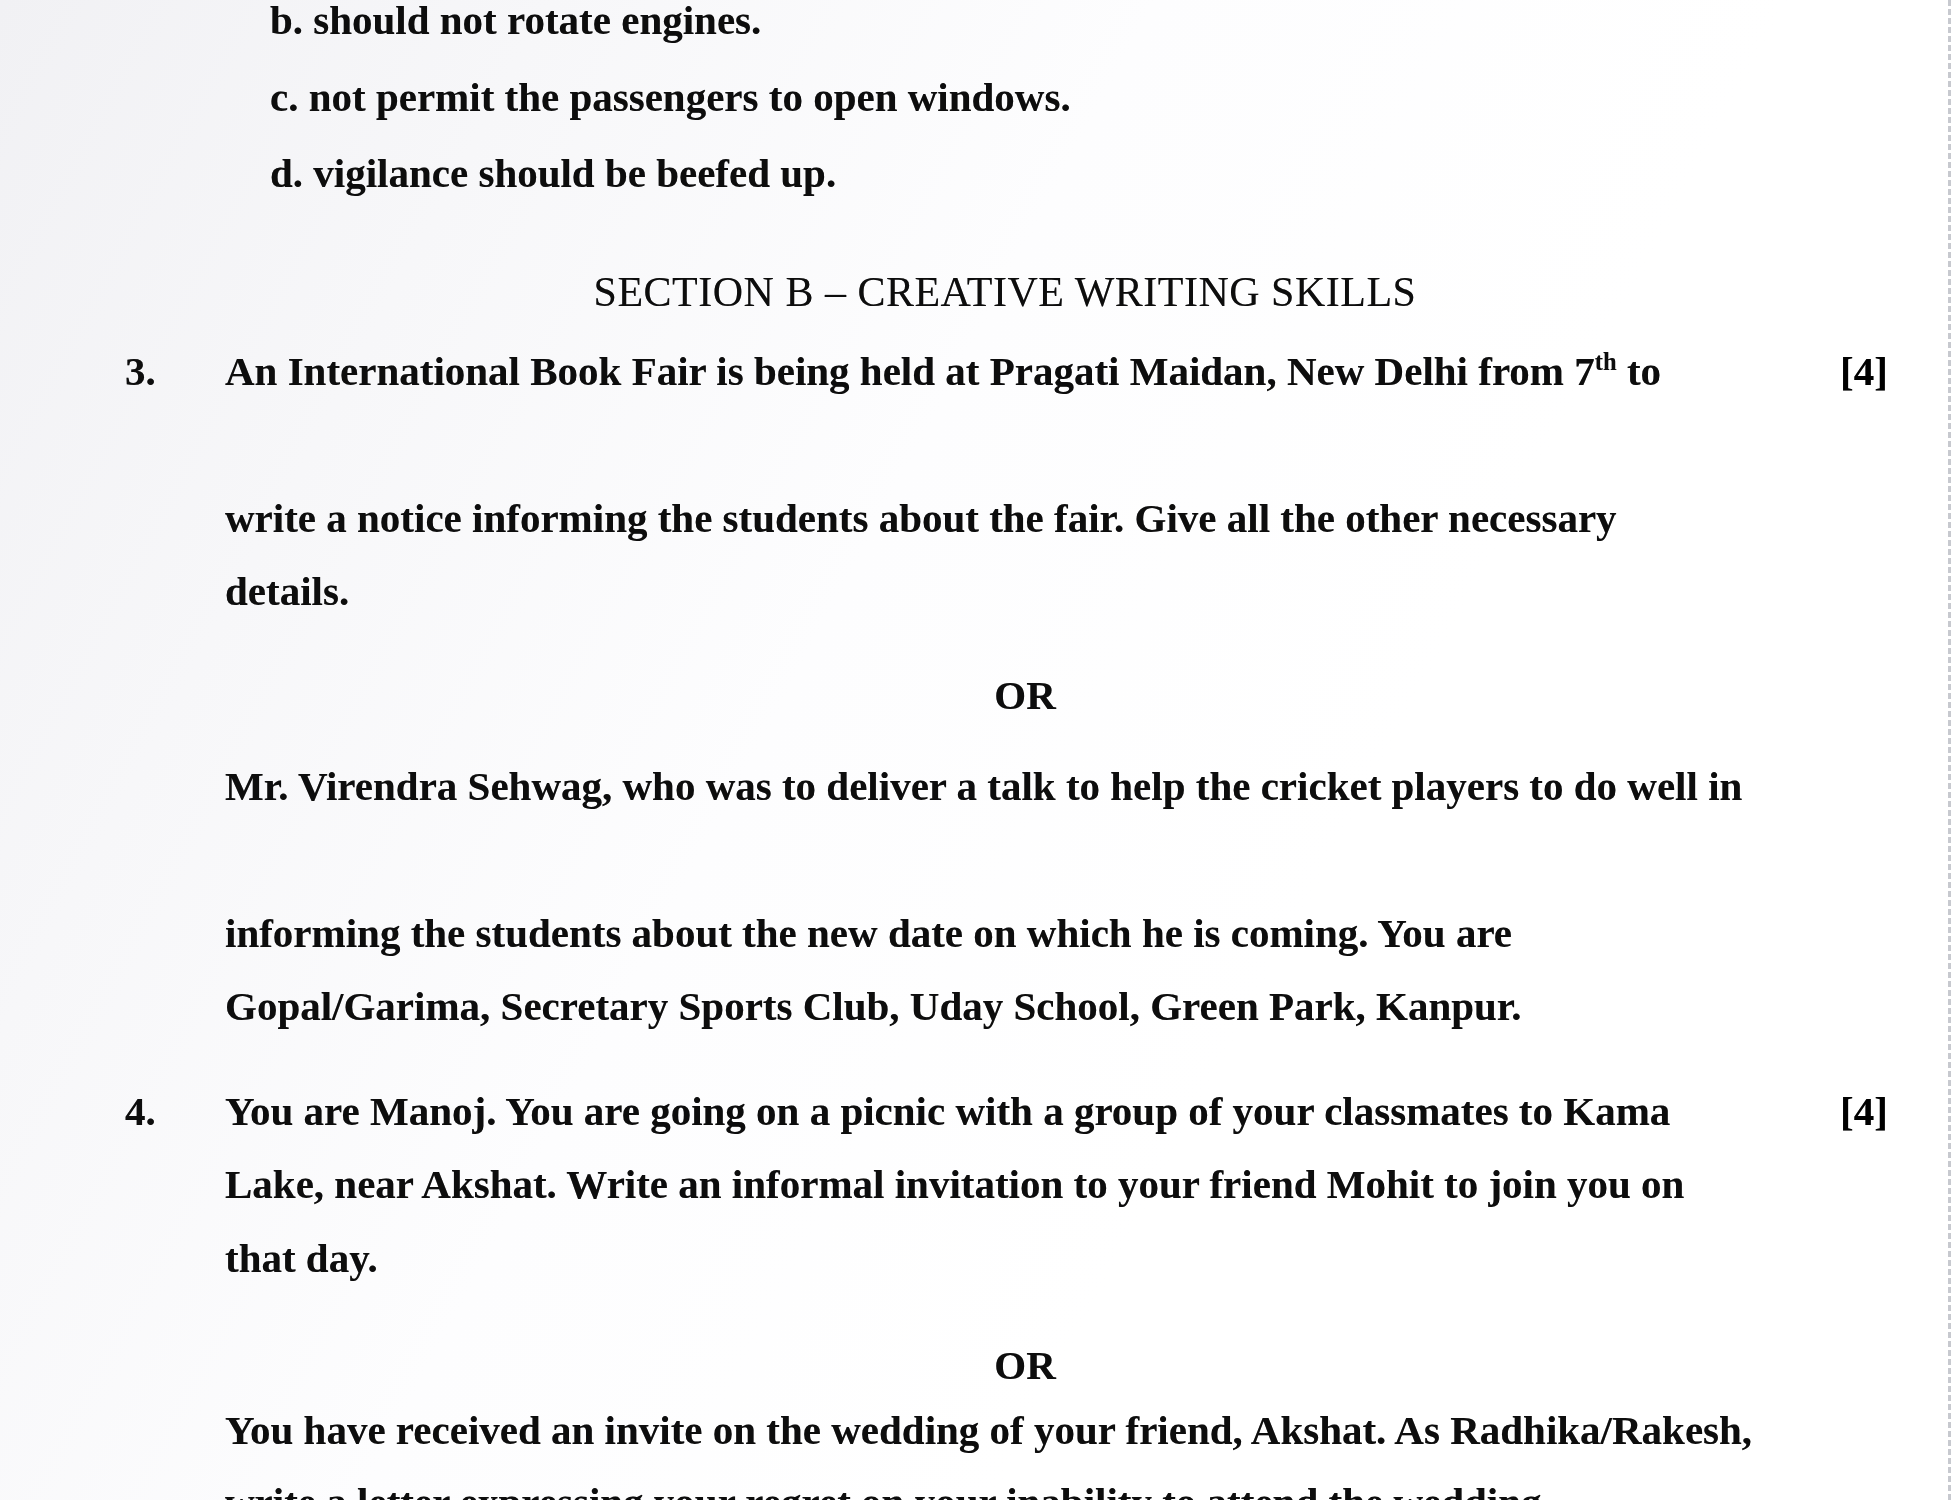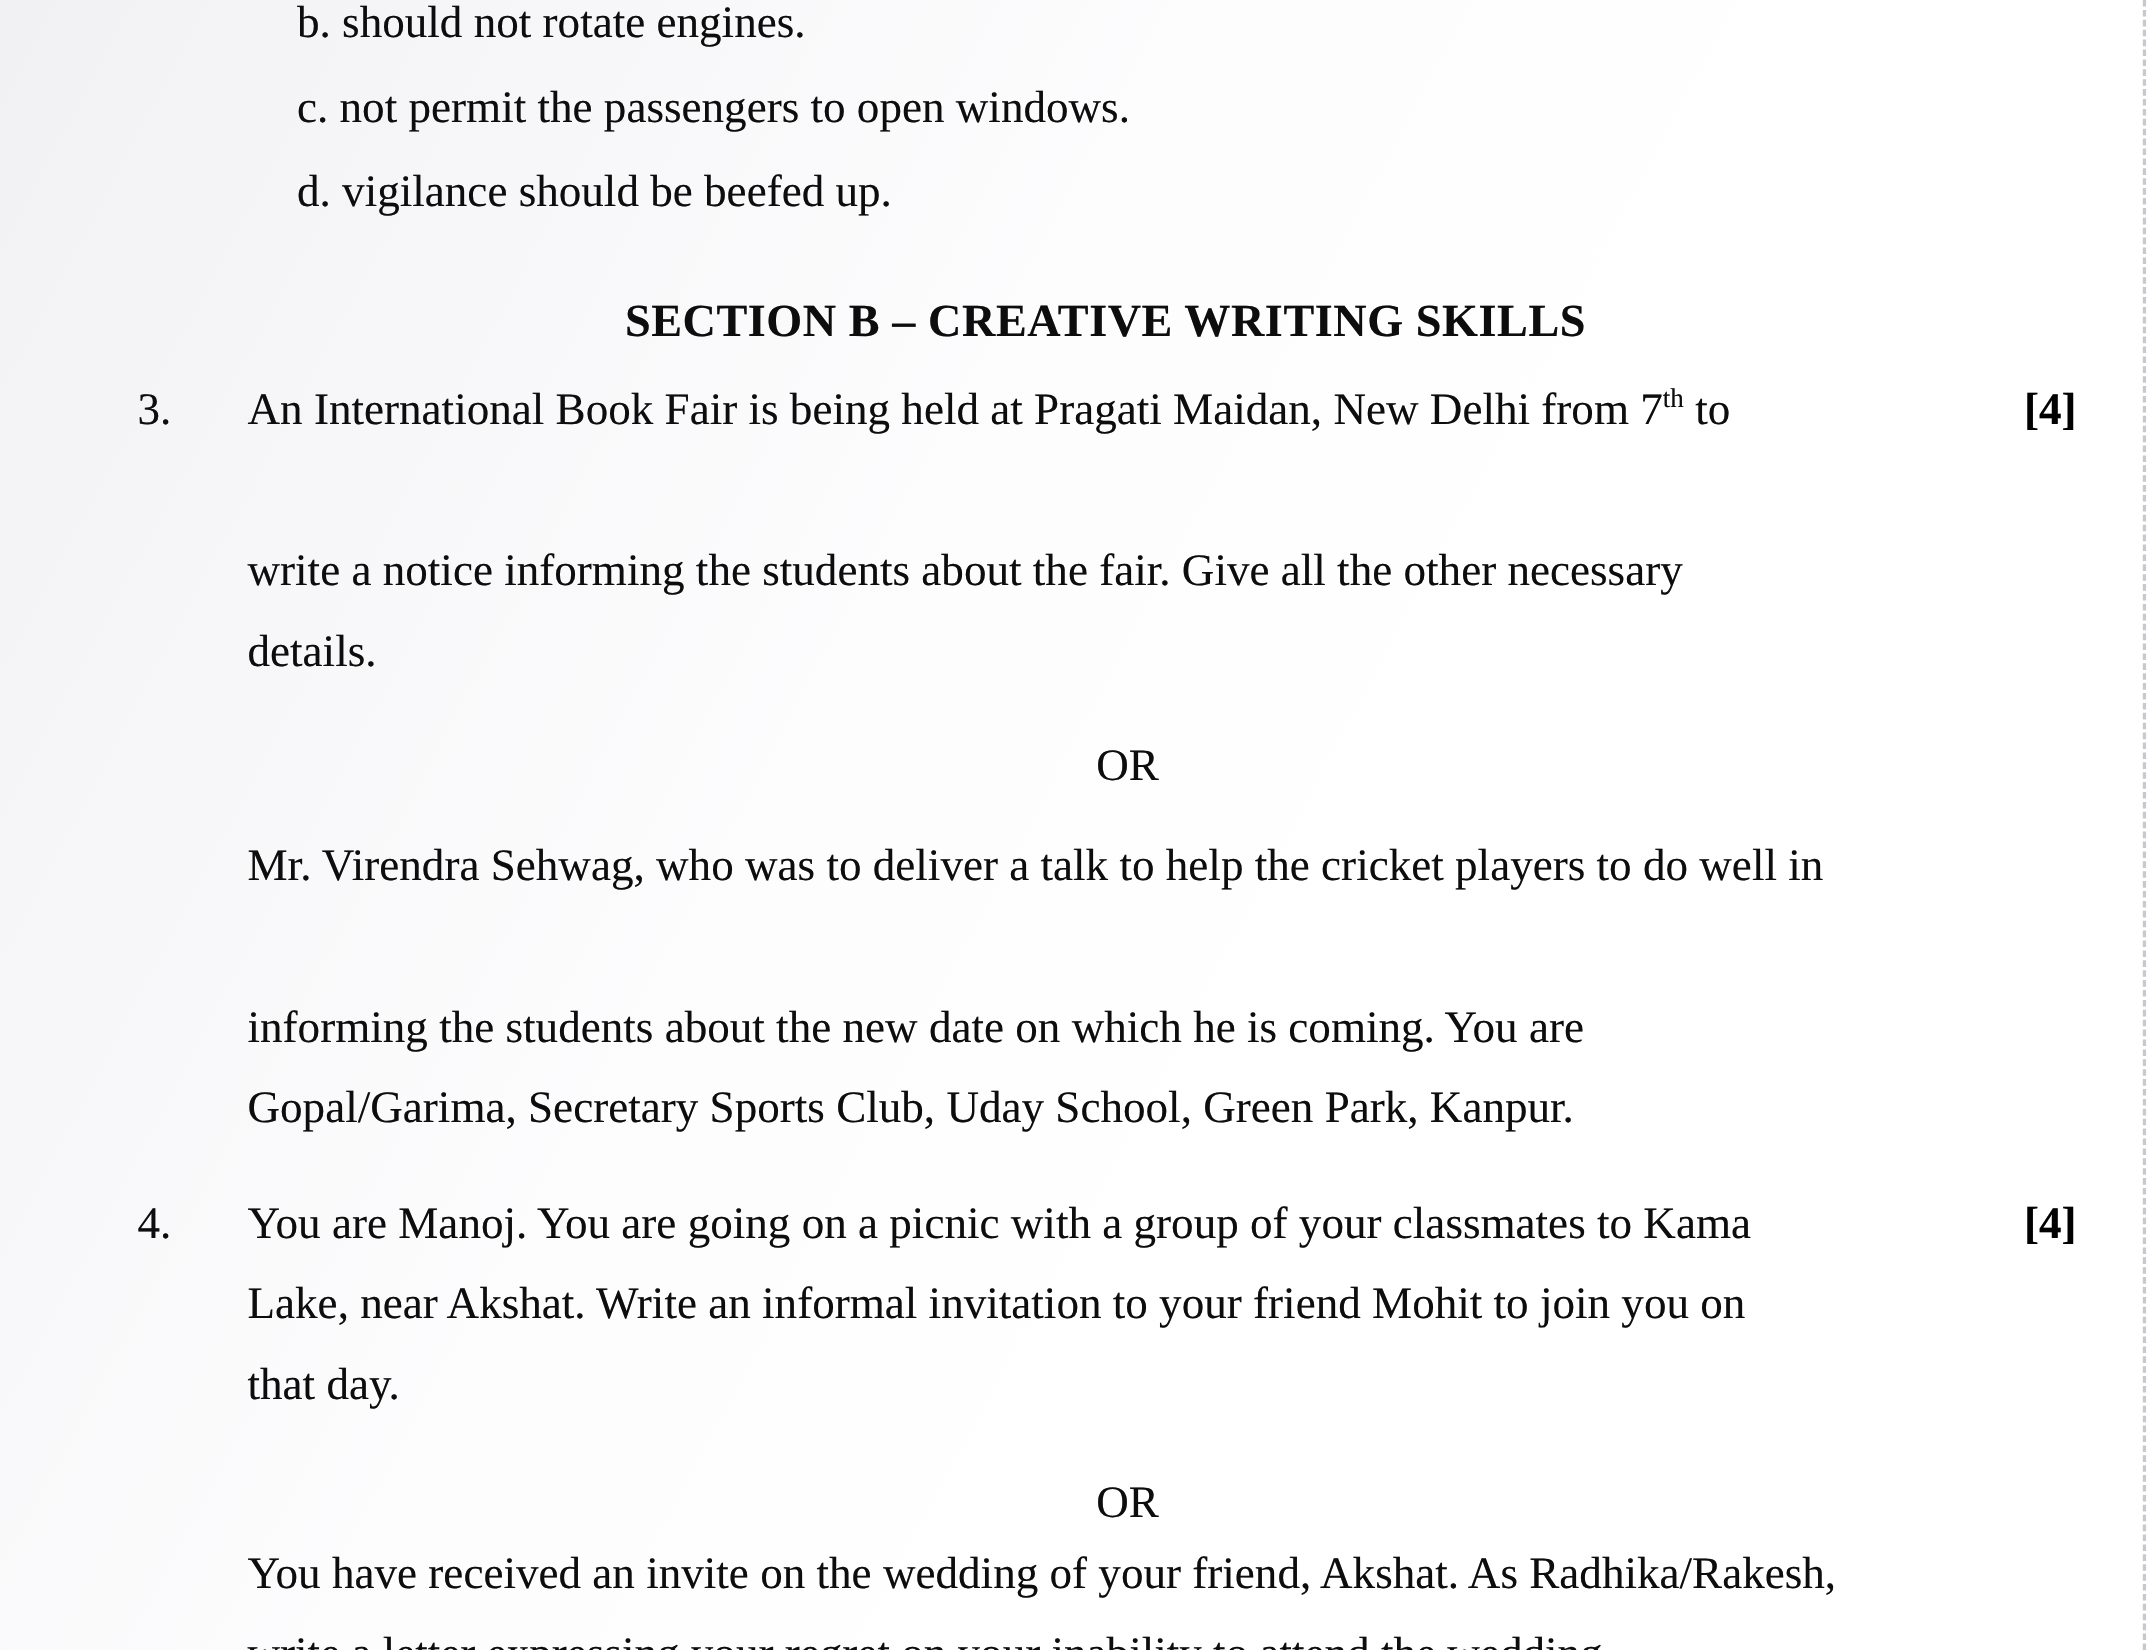--- a/index.html
+++ b/index.html
@@ -11,23 +11,24 @@
     background: linear-gradient(118deg, #f1f1f4 0%, #f7f7f9 20%, #fdfdfe 42%, #ffffff 65%);
     font-family: "Liberation Serif", "DejaVu Serif", serif;
     color: #0d0d0d;
   }
   .line {
     position: absolute;
     font-size: 41px;
     line-height: 1;
     white-space: nowrap;
     text-shadow: 0 0 0.6px rgba(25,25,25,0.45);
+    font-weight: bold;
   }
   .centered { text-align: center; }
-  .heading { font-weight: bold; font-size: 42px; letter-spacing: 0.5px; }
+  .heading { font-weight: normal; font-size: 42px; letter-spacing: 0.5px; }
   .marks { font-weight: bold; color: #000; }
   .sp {
     font-size: 60%;
     position: relative;
     top: -0.6em;
     letter-spacing: 0;
     margin-top: 12px;
   }
   .dash-border {
     position: absolute;

